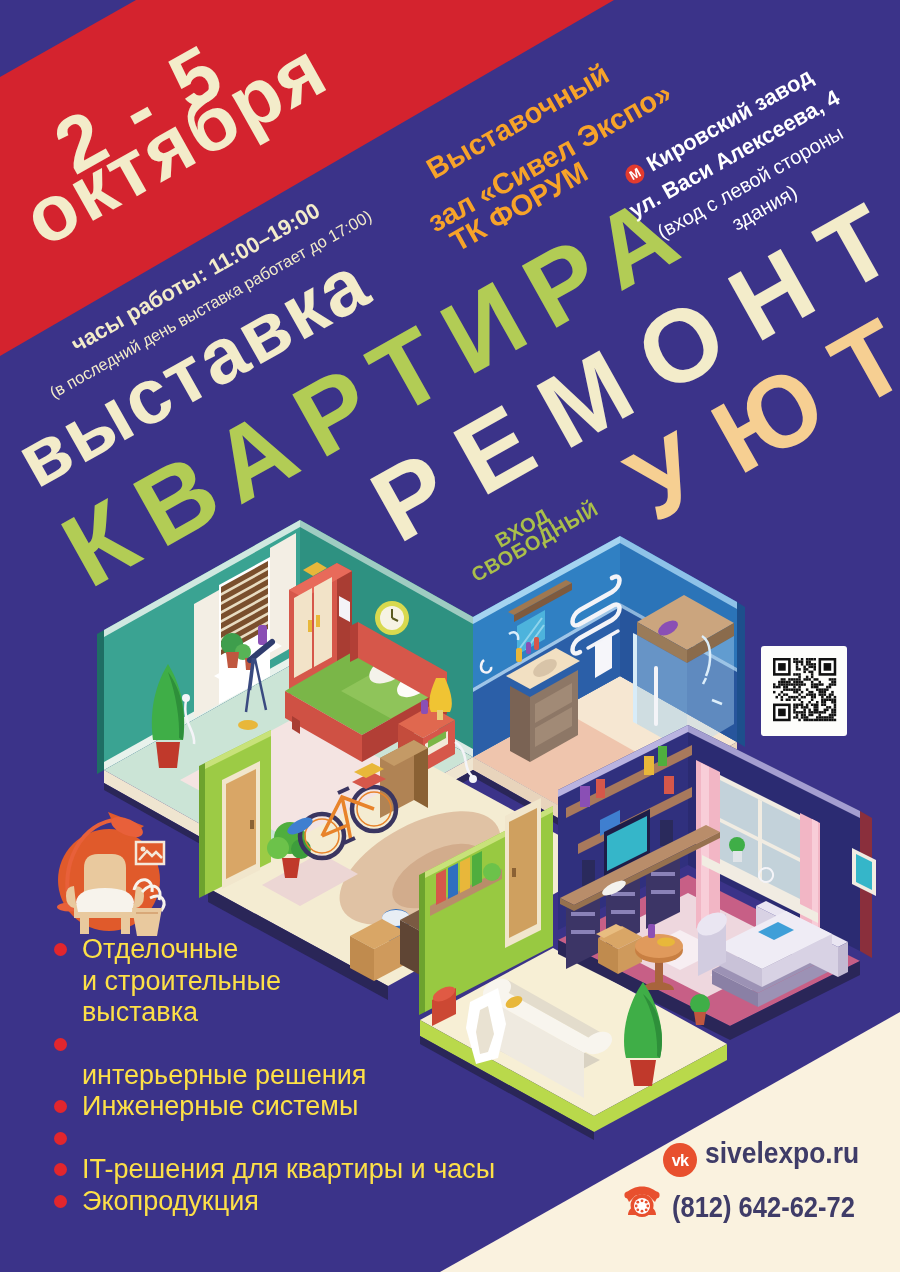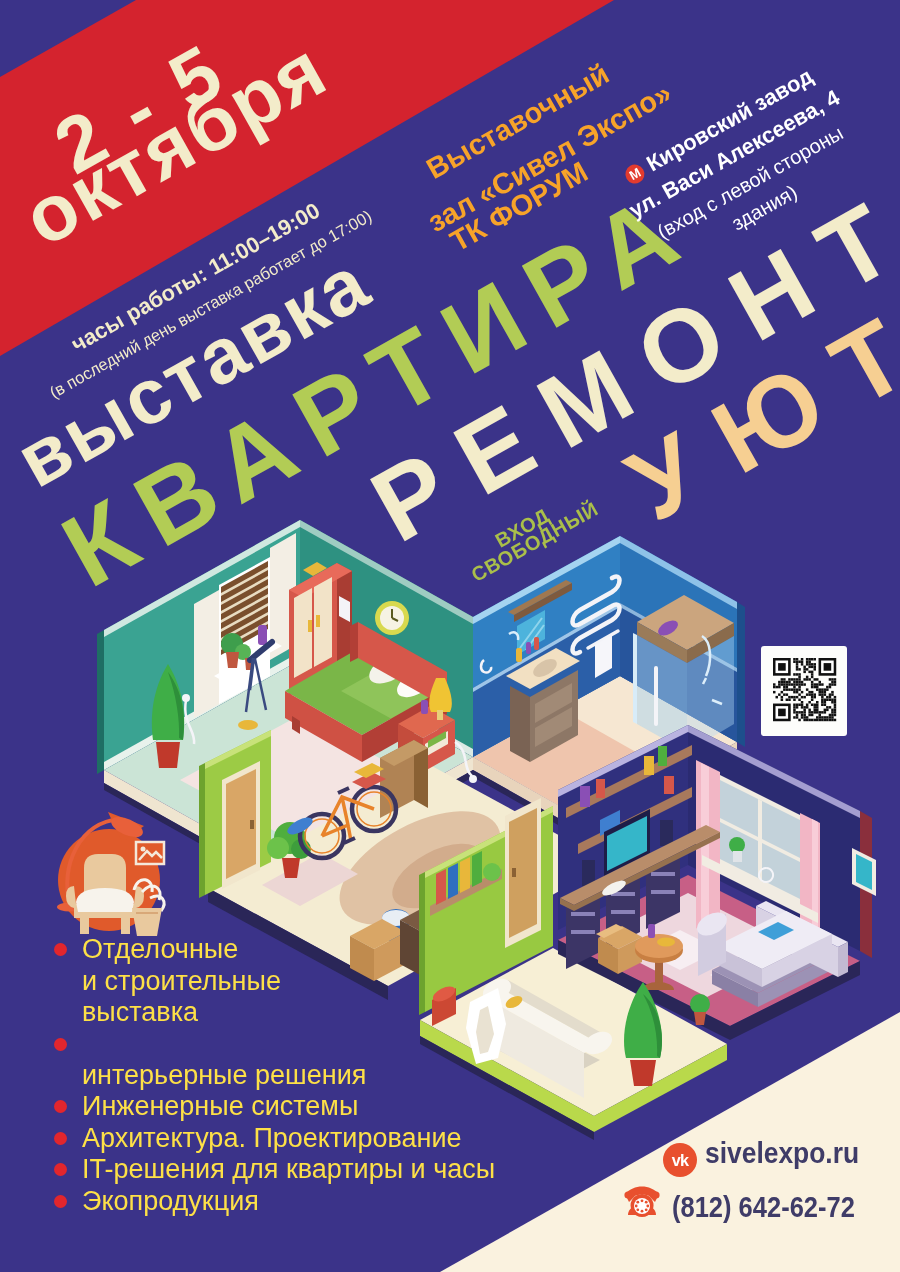--- a/index.html
+++ b/index.html
@@ -301,21 +301,20 @@
 <div class="rl" style="left:130.3px;top:723.6px;font-size:20px;color:#aabf4a;font-weight:700;letter-spacing:0.03em">СВОБОДНЫЙ</div>
 </div>
 <div class="li" style="top:936.4px">Отделочные</div>
 <div class="bu" style="top:943.2px"></div>
 <div class="li" style="top:967.8px">и строительные</div>
 <div class="li" style="top:999.2px">выставка</div>
 <div class="bu" style="top:1037.5px"></div>
 <div class="li" style="top:1093.4px">Инженерные системы</div>
 <div class="li" style="top:1062.0px">интерьерные решения</div>
 <div class="bu" style="top:1100.2px"></div>
-<div class="li" style="top:1124.8px">Архитектура. Проектирование</div>
 <div class="bu" style="top:1131.6px"></div>
 <div class="li" style="top:1156.2px">IT-решения для квартиры и часы</div>
 <div class="bu" style="top:1163.0px"></div>
 <div class="li" style="top:1187.6px">Экопродукция</div>
 <div class="bu" style="top:1194.5px"></div>
 <svg width="86" height="90" viewBox="0 0 86 90" style="left:761px;top:646px">
       <rect width="86" height="90" rx="3" fill="#fdfdfb"></rect>
 <rect x="12" y="12" width="17.7" height="17.7" fill="#111"></rect>
       <rect x="14.5" y="14.5" width="12.6" height="12.6" fill="#fff"></rect>
       <rect x="17.1" y="17.1" width="7.6" height="7.6" fill="#111"></rect>

